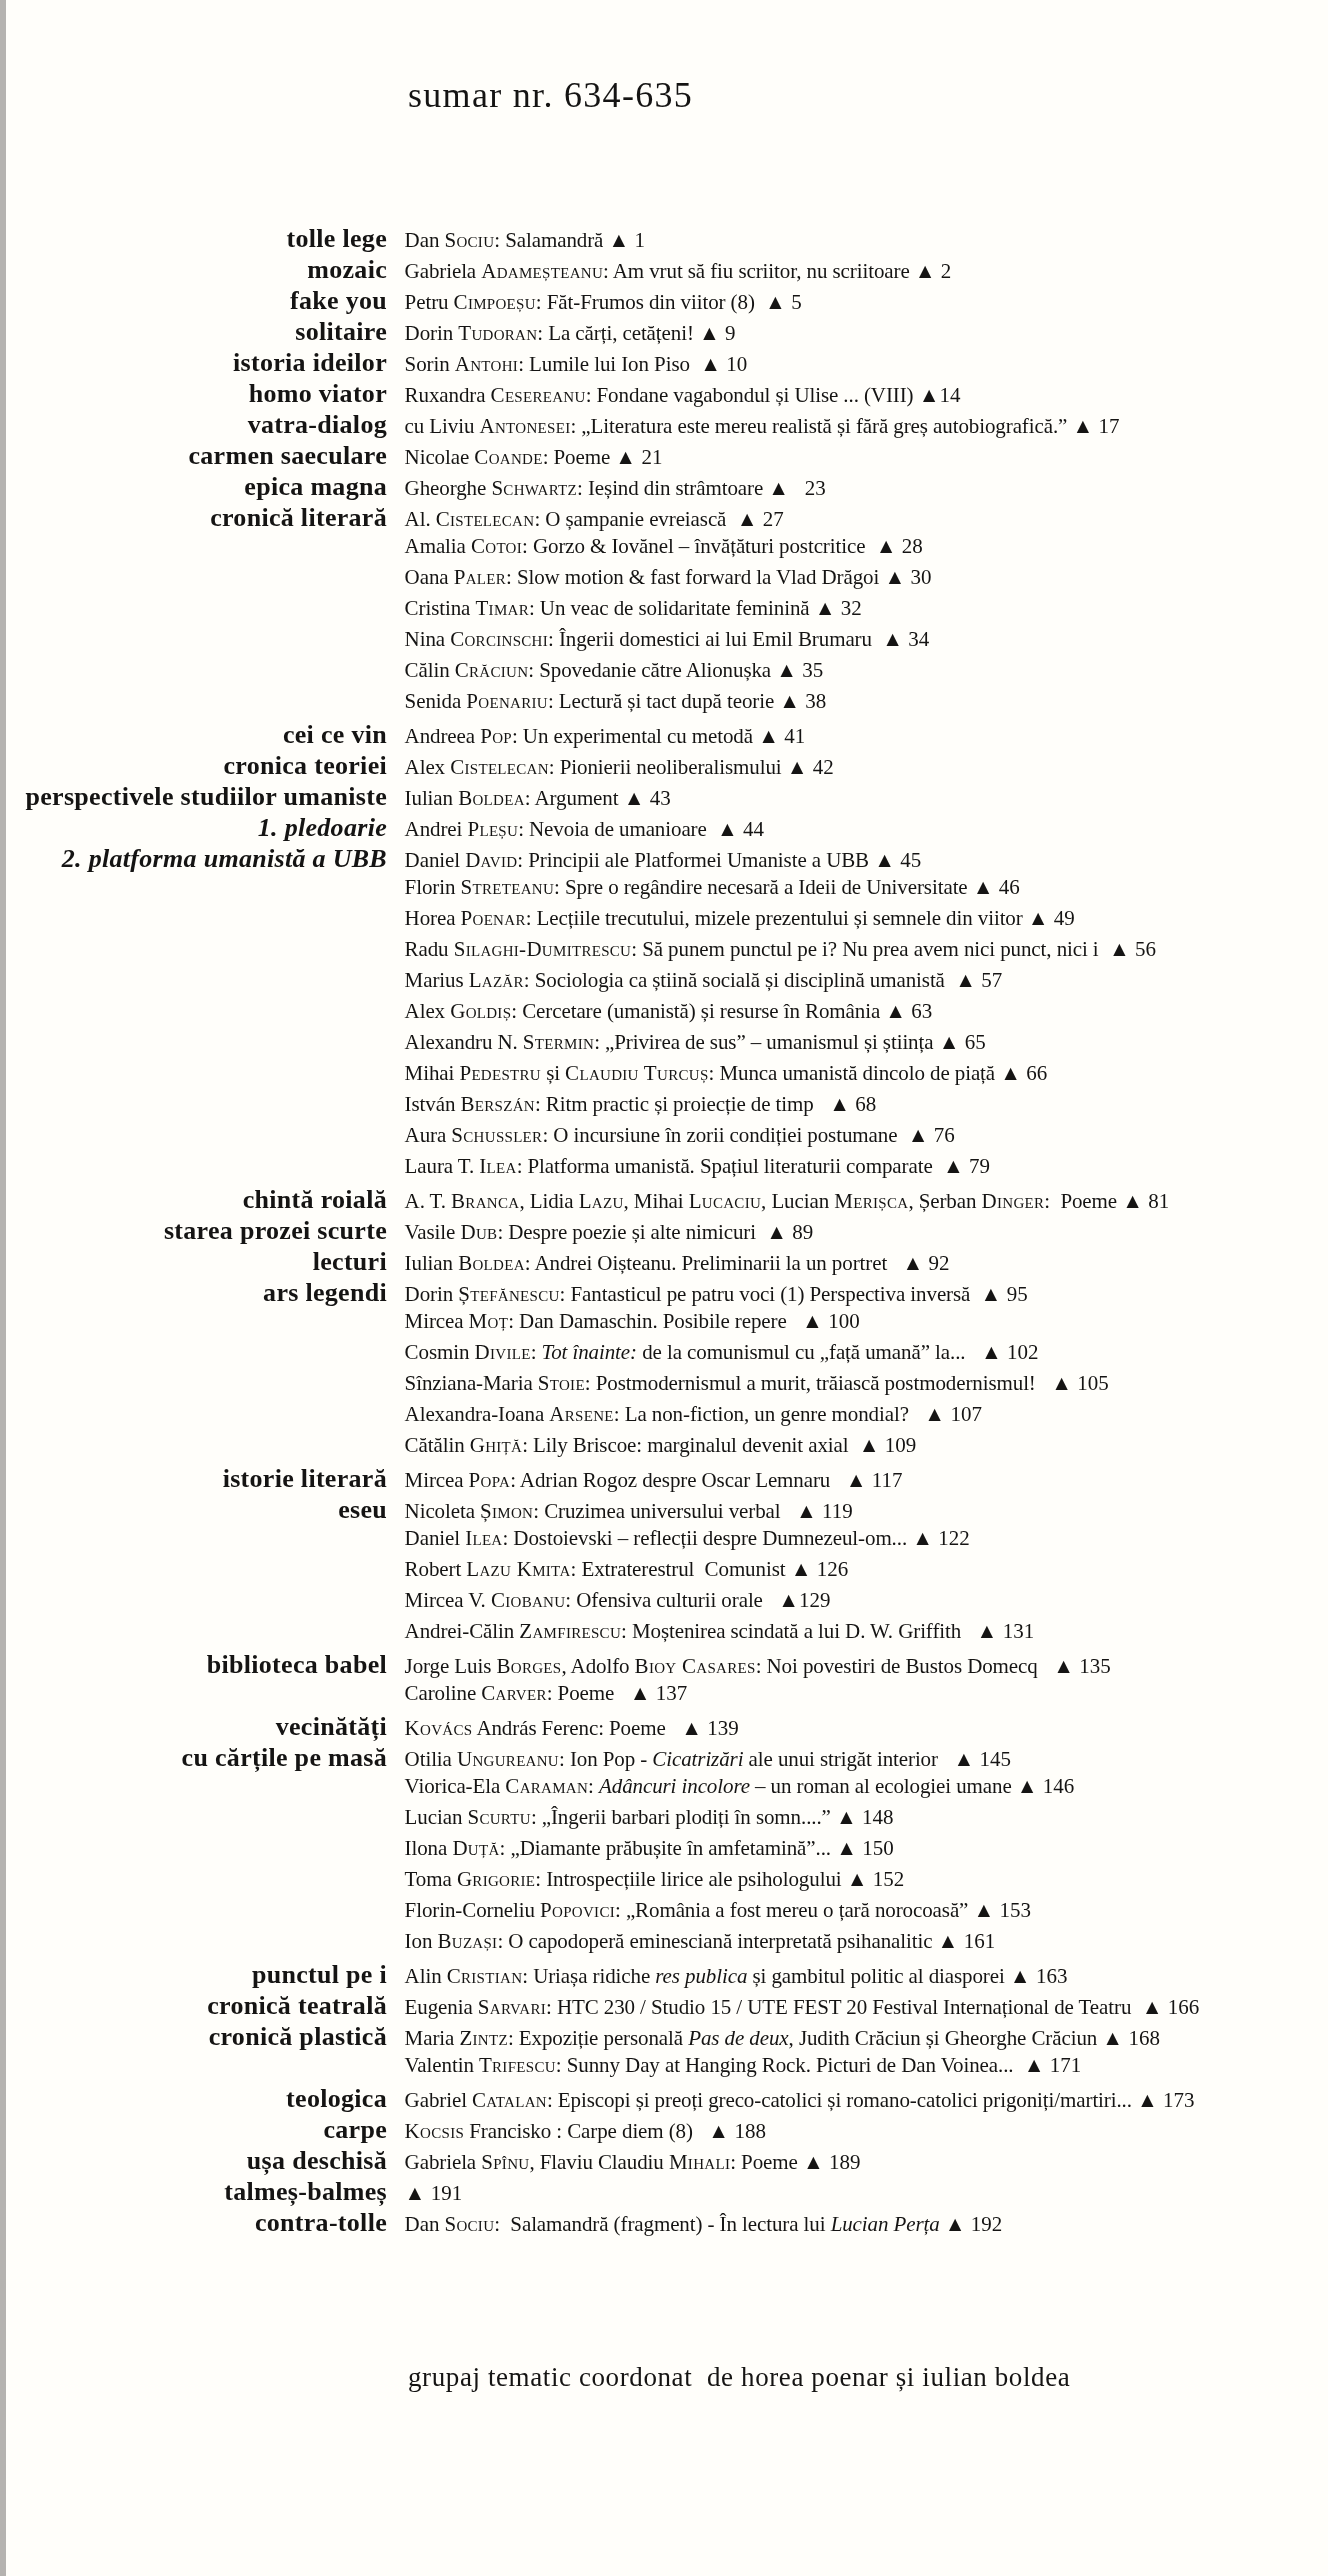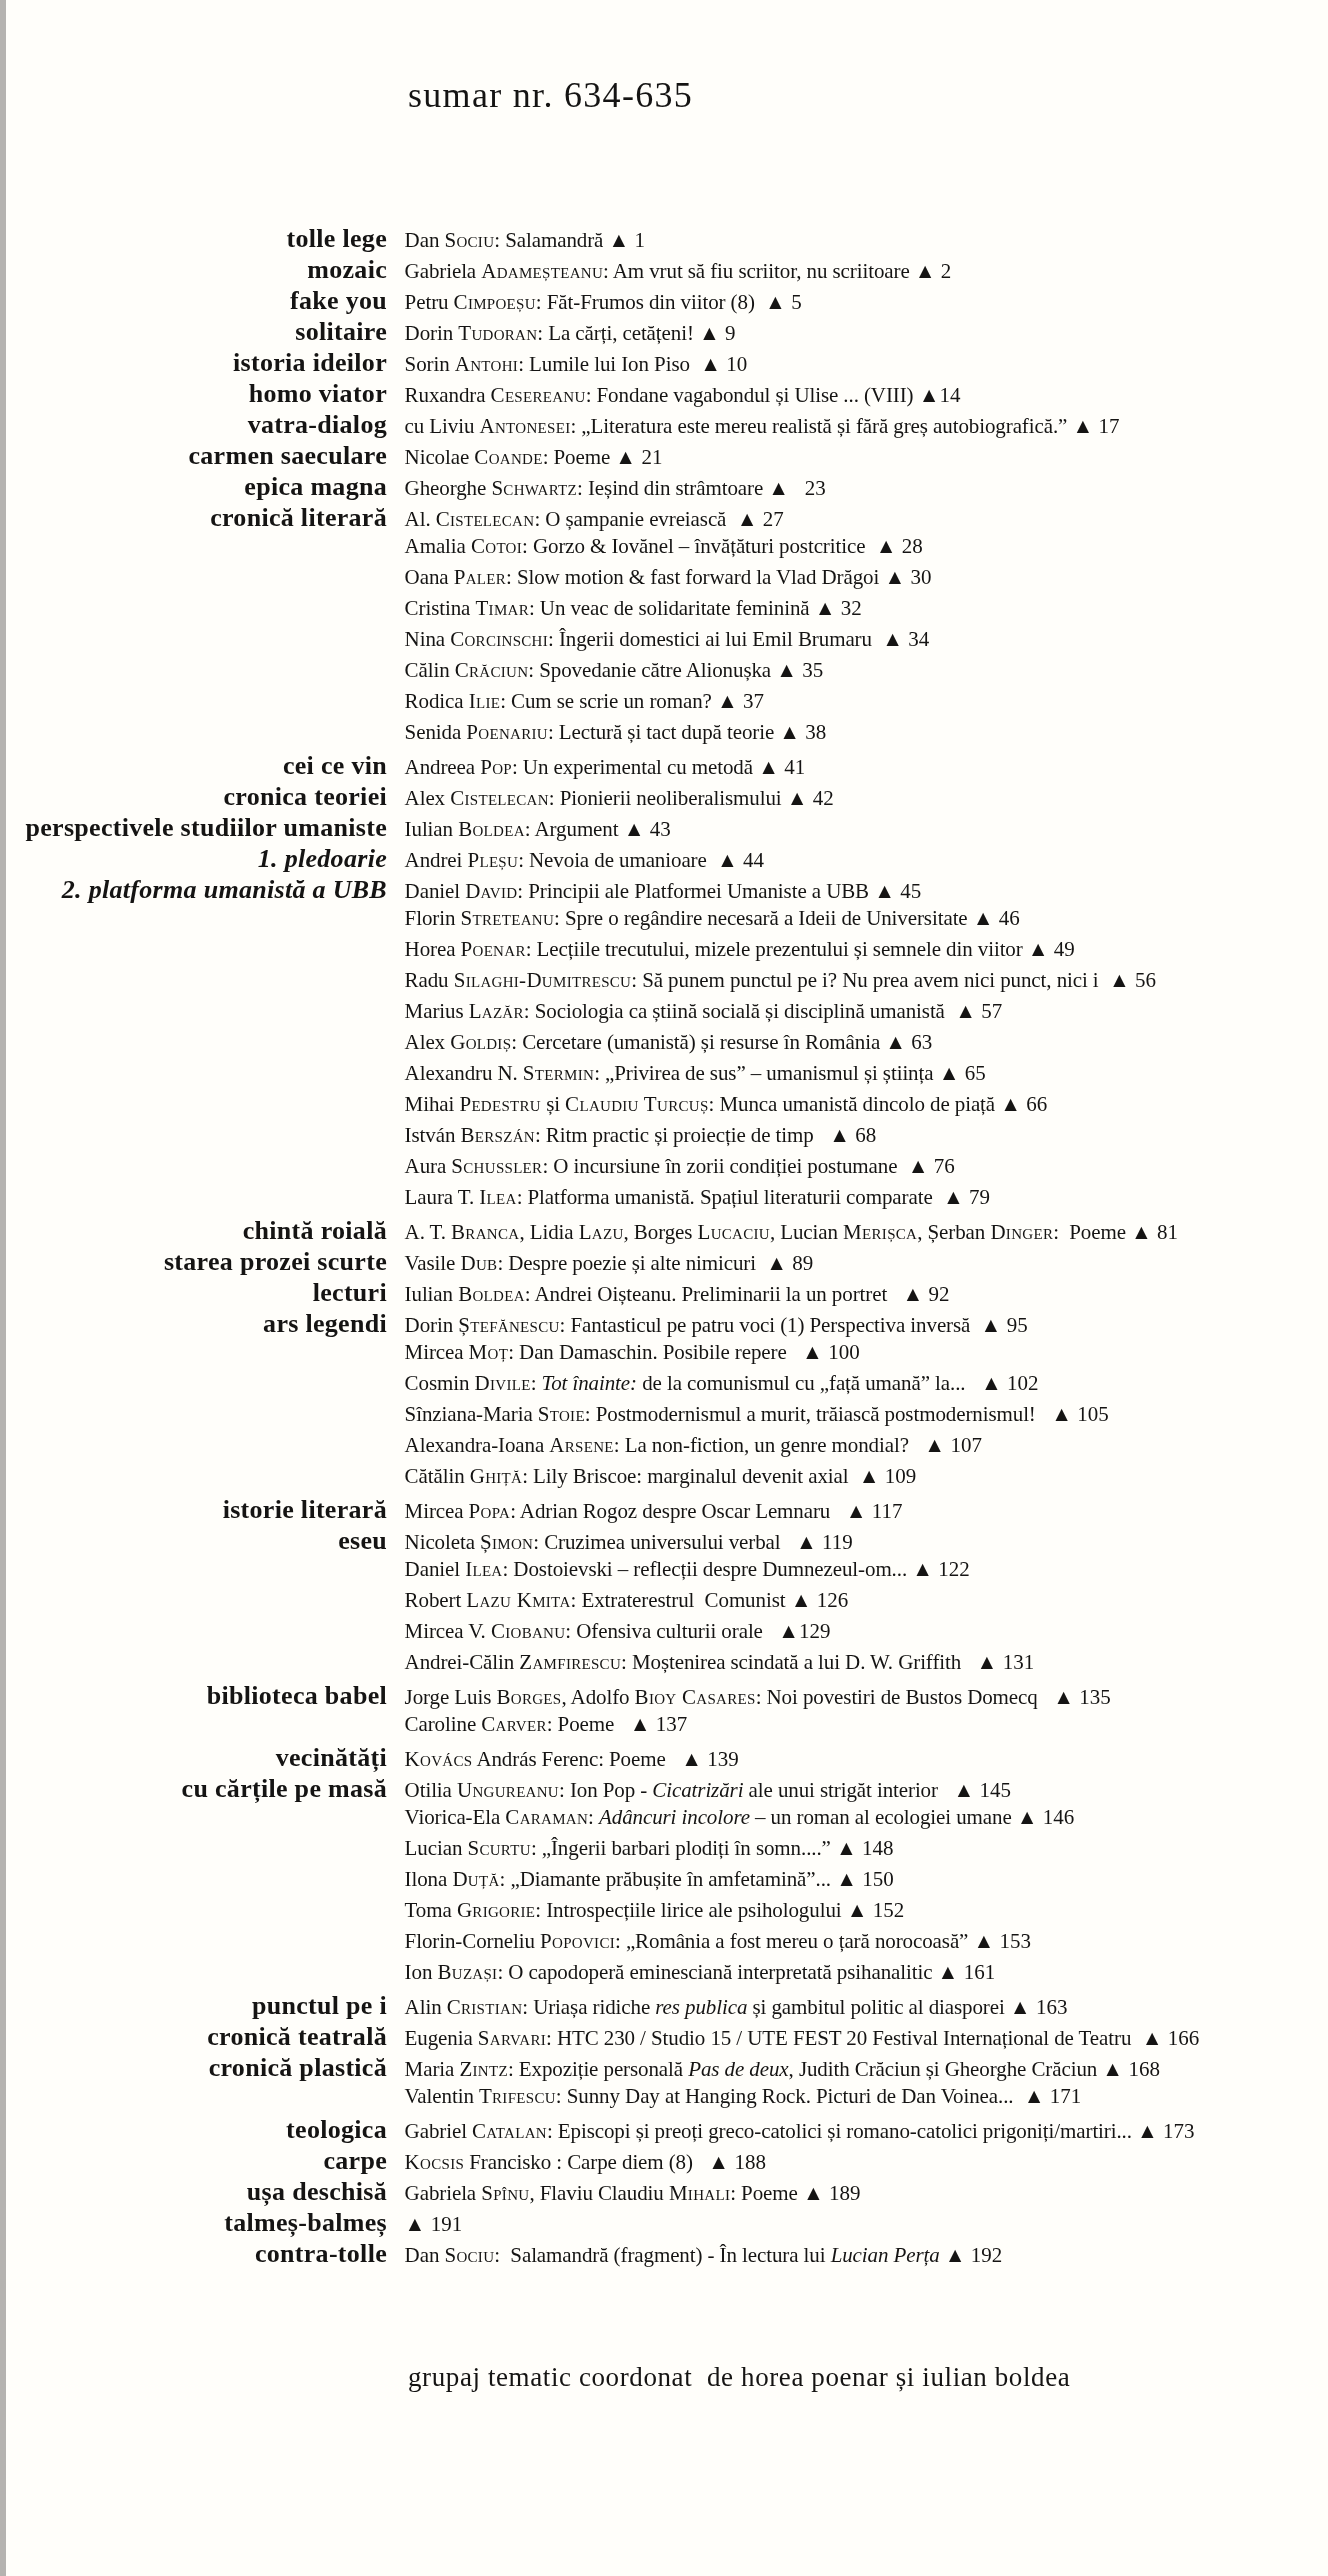--- a/index.html
+++ b/index.html
@@ -94,24 +94,20 @@
     <div class="row">
       <div class="label"></div>
       <div class="entry"><span class="n">Nina </span><span class="s">Corcinschi</span><span class="n">: Îngerii domestici ai lui Emil Brumaru  </span><span class="p">▲ 34</span></div>
     </div>
     <div class="row">
       <div class="label"></div>
       <div class="entry"><span class="n">Călin </span><span class="s">Crăciun</span><span class="n">: Spovedanie către Alionușka </span><span class="p">▲ 35</span></div>
     </div>
     <div class="row">
       <div class="label"></div>
-      <div class="entry"><span class="n">Rodica </span><span class="s">Ilie</span><span class="n">: Cum se scrie un roman? </span><span class="p">▲ 37</span></div>
-    </div>
-    <div class="row">
-      <div class="label"></div>
       <div class="entry"><span class="n">Senida </span><span class="s">Poenariu</span><span class="n">: Lectură și tact după teorie </span><span class="p">▲ 38</span></div>
     </div>
     <div class="row">
       <div class="label">cei ce vin</div>
       <div class="entry"><span class="n">Andreea </span><span class="s">Pop</span><span class="n">: Un experimental cu metodă </span><span class="p">▲ 41</span></div>
     </div>
     <div class="row">
       <div class="label">cronica teoriei</div>
       <div class="entry"><span class="n">Alex </span><span class="s">Cistelecan</span><span class="n">: Pionierii neoliberalismului </span><span class="p">▲ 42</span></div>
     </div>
@@ -162,21 +158,21 @@
     <div class="row">
       <div class="label"></div>
       <div class="entry"><span class="n">Aura </span><span class="s">Schussler</span><span class="n">: O incursiune în zorii condiției postumane  </span><span class="p">▲ 76</span></div>
     </div>
     <div class="row">
       <div class="label"></div>
       <div class="entry"><span class="n">Laura T. </span><span class="s">Ilea</span><span class="n">: Platforma umanistă. Spațiul literaturii comparate  </span><span class="p">▲ 79</span></div>
     </div>
     <div class="row">
       <div class="label">chintă roială</div>
-      <div class="entry"><span class="n">A. T. </span><span class="s">Branca</span><span class="n">, Lidia </span><span class="s">Lazu</span><span class="n">, Borges </span><span class="s">Lucaciu</span><span class="n">, Lucian </span><span class="s">Merișca</span><span class="n">, Șerban </span><span class="s">Dinger</span><span class="n">:  Poeme </span><span class="p">▲ 81</span></div>
+      <div class="entry"><span class="n">A. T. </span><span class="s">Branca</span><span class="n">, Lidia </span><span class="s">Lazu</span><span class="n">, Mihai </span><span class="s">Lucaciu</span><span class="n">, Lucian </span><span class="s">Merișca</span><span class="n">, Șerban </span><span class="s">Dinger</span><span class="n">:  Poeme </span><span class="p">▲ 81</span></div>
     </div>
     <div class="row">
       <div class="label">starea prozei scurte</div>
       <div class="entry"><span class="n">Vasile </span><span class="s">Dub</span><span class="n">: Despre poezie și alte nimicuri  </span><span class="p">▲ 89</span></div>
     </div>
     <div class="row">
       <div class="label">lecturi</div>
       <div class="entry"><span class="n">Iulian </span><span class="s">Boldea</span><span class="n">: Andrei Oișteanu. Preliminarii la un portret   </span><span class="p">▲ 92</span></div>
     </div>
     <div class="row">

